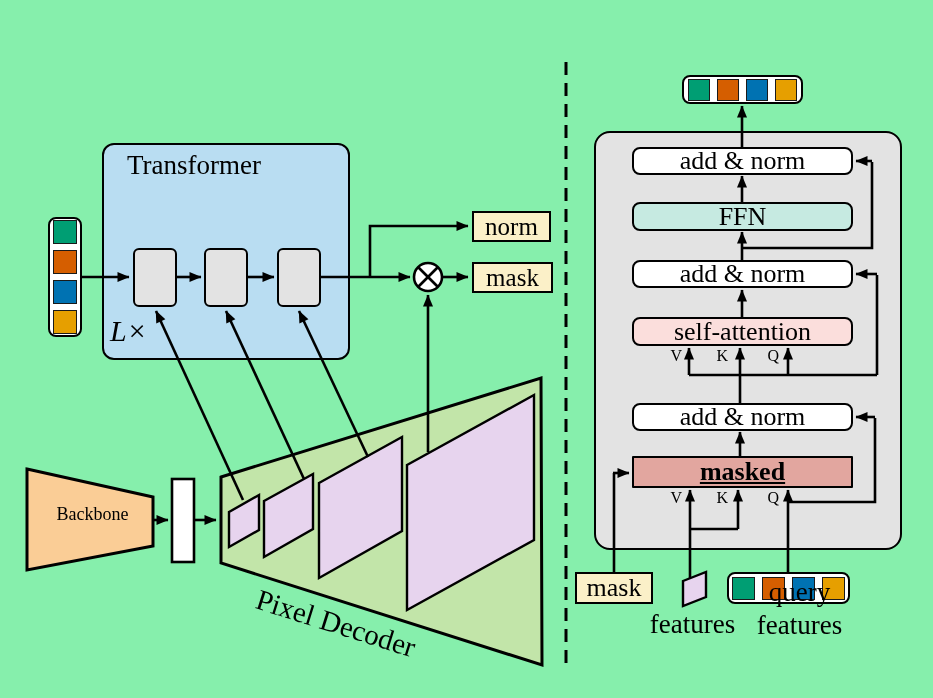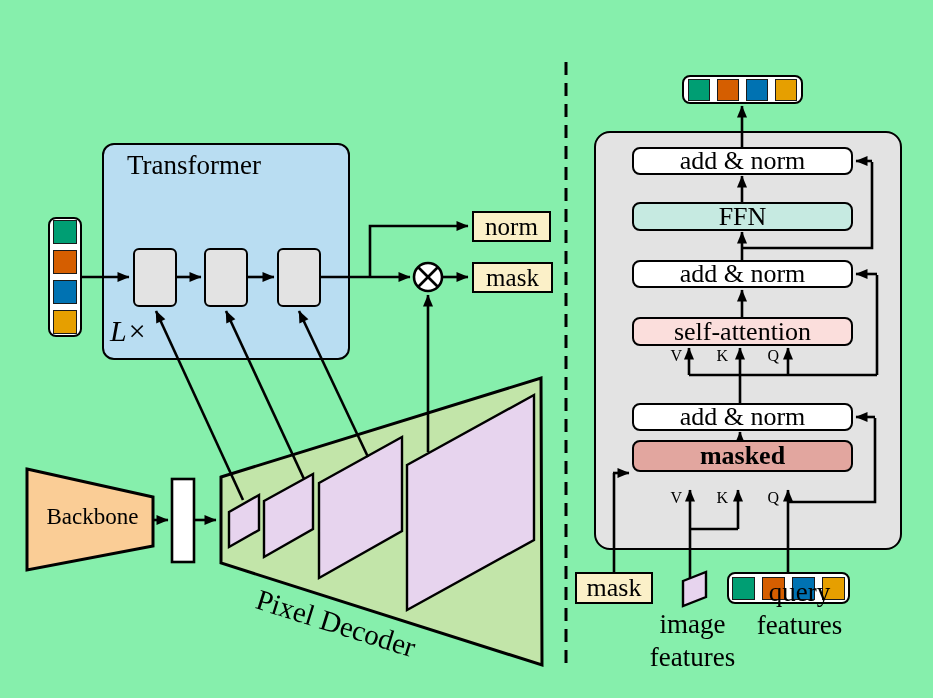--- a/index.html
+++ b/index.html
@@ -119,21 +119,21 @@
       <div class="tok" style="background: rgb(230, 159, 0);"></div>
     </div>
 
   <div class="abs iobox" style="left: 472px; top: 211px; width: 79px; height: 31px; background: rgb(251, 240, 200);">
     <span>norm</span>
   </div>
   <div class="abs iobox" style="left: 472px; top: 262px; width: 81px; height: 31px; background: rgb(251, 240, 200);">
     <span>mask</span>
   </div>
 
-  <div class="txt" style="left:30px;top:504px;width:125px;text-align:center;font-size:23px;">Backbone</div>
+  <div class="txt" style="left:30px;top:504px;width:125px;text-align:center;font-size:18px;">Backbone</div>
 
   <div class="txt" style="left:262px;top:583px;font-size:29px;transform:rotate(17.5deg);transform-origin:0 0;white-space:nowrap;">Pixel Decoder</div>
 
   <div class="abs toks toks-row toks-row-top" style="left:682px;top:75px;width:121px;height:29px;">
       <div class="tok" style="background: rgb(0, 158, 115);"></div>
       <div class="tok" style="background: rgb(213, 94, 0);"></div>
       <div class="tok" style="background: rgb(0, 114, 178);"></div>
       <div class="tok" style="background: rgb(230, 159, 0);"></div>
     </div>
 
@@ -145,21 +145,21 @@
   </div>
   <div class="abs layerbox" style="top:260px;height:28px;">
     <span>add &amp; norm</span>
   </div>
   <div class="abs layerbox" style="top: 317px; height: 29px; background: rgb(251, 222, 220);">
     <span>self-attention</span>
   </div>
   <div class="abs layerbox" style="top:403px;height:28px;">
     <span>add &amp; norm</span>
   </div>
-  <div class="abs layerbox" style="top: 440px; height: 32px; border-radius: 8px; background: rgb(226, 166, 159);">
+  <div class="abs layerbox" style="top: 456px; height: 32px; border-radius: 1px; background: rgb(226, 166, 159); text-decoration: underline;">
     <span style="font-weight:bold;">masked</span>
   </div>
 
   <span class="vkq" style="left:664px;top:347px;">V</span>
   <span class="vkq" style="left:710px;top:347px;">K</span>
   <span class="vkq" style="left:761px;top:347px;">Q</span>
 
   <span class="vkq" style="left:664px;top:489px;">V</span>
   <span class="vkq" style="left:710px;top:489px;">K</span>
   <span class="vkq" style="left:761px;top:489px;">Q</span>
@@ -169,21 +169,20 @@
   </div>
 
   <div class="abs toks toks-row toks-row-bot" style="left:727px;top:572px;width:123px;height:32px;">
       <div class="tok" style="background: rgb(0, 158, 115);"></div>
       <div class="tok" style="background: rgb(213, 94, 0);"></div>
       <div class="tok" style="background: rgb(0, 114, 178);"></div>
       <div class="tok" style="background: rgb(230, 159, 0);"></div>
     </div>
 
   <div class="featlabel" style="left:635px;top:608px;width:115px;">
-    <div>image</div>
     <div>features</div>
   </div>
   <div class="featlabel" style="left:742px;top:576px;width:115px;">
     <div>query</div>
     <div>features</div>
   </div>
 
 </div>
 
 </body></html>

